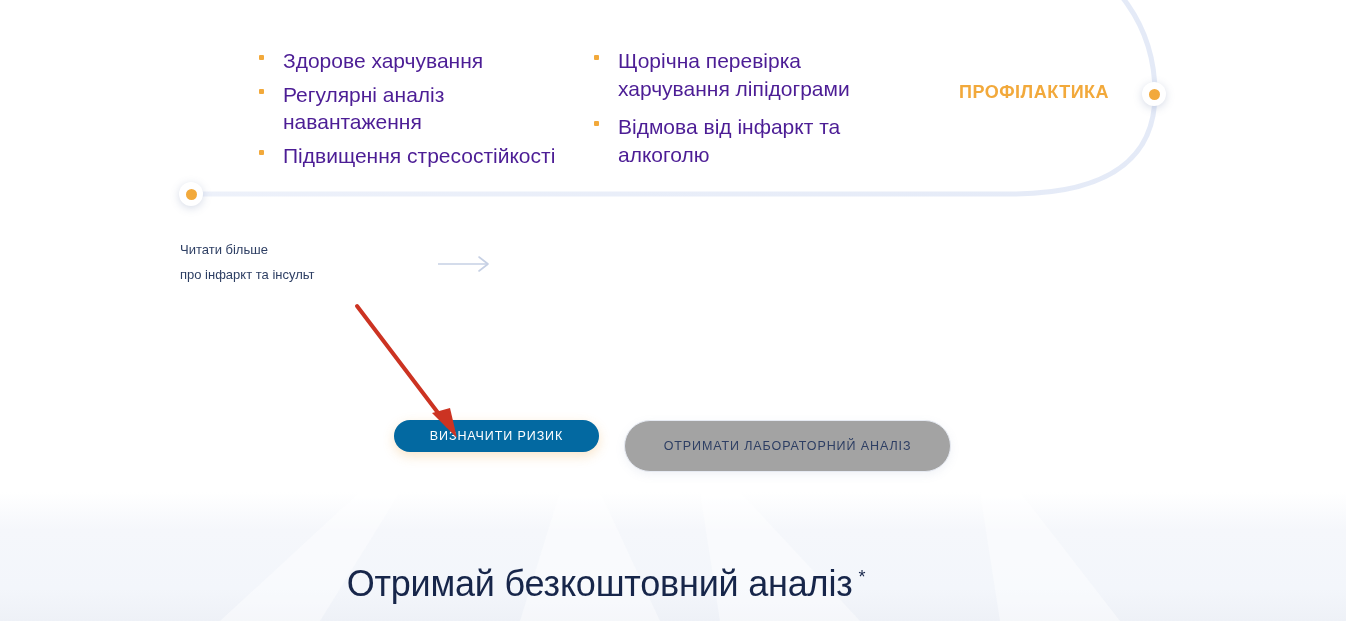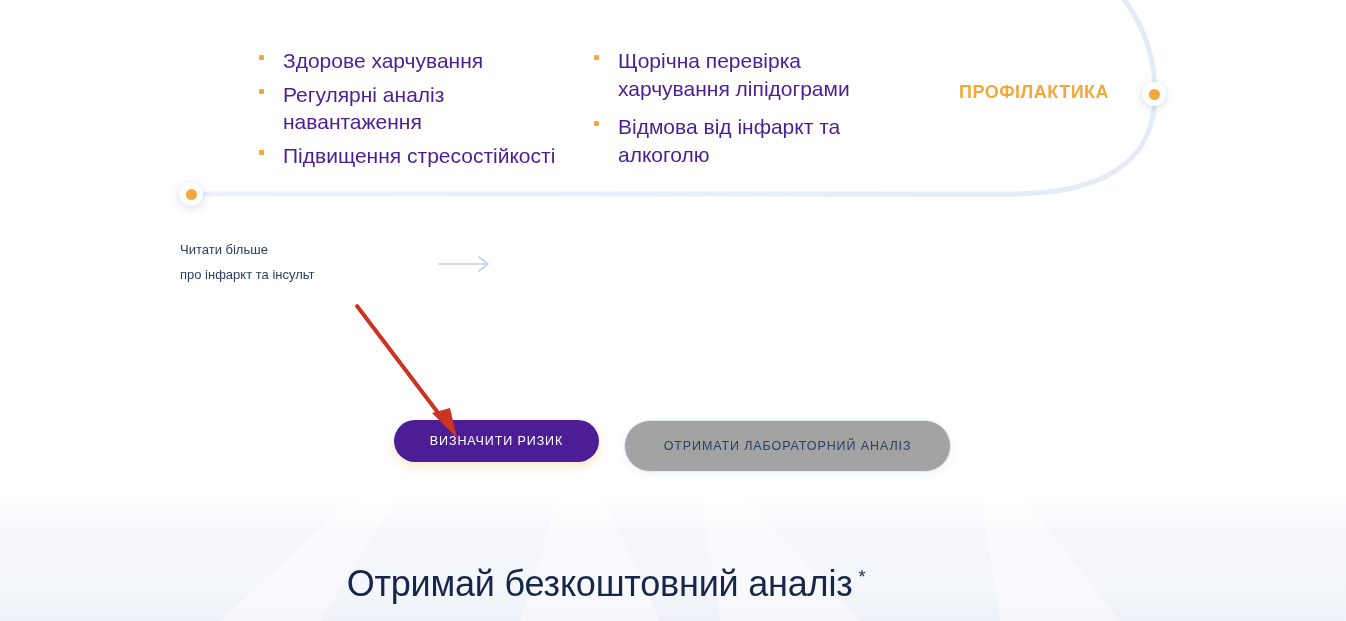--- a/index.html
+++ b/index.html
@@ -142,22 +142,22 @@
     font-size: 12.5px;
     letter-spacing: .9px;
     cursor: pointer;
     box-sizing: border-box;
     user-select: none;
   }
   .btn-primary {
     left: 394px;
     top: 420px;
     width: 205px;
-    height: 42px;
-    background: #4c1d95;
+    height: 32px;
+    background: #0369a1;
     color: #ffffff;
     border: none;
     box-shadow: 0 4px 12px rgba(232,163,60,.28);
   }
   .btn-secondary {
     left: 624px;
     top: 420px;
     width: 327px;
     height: 52px;
     background: #a3a3a3;

